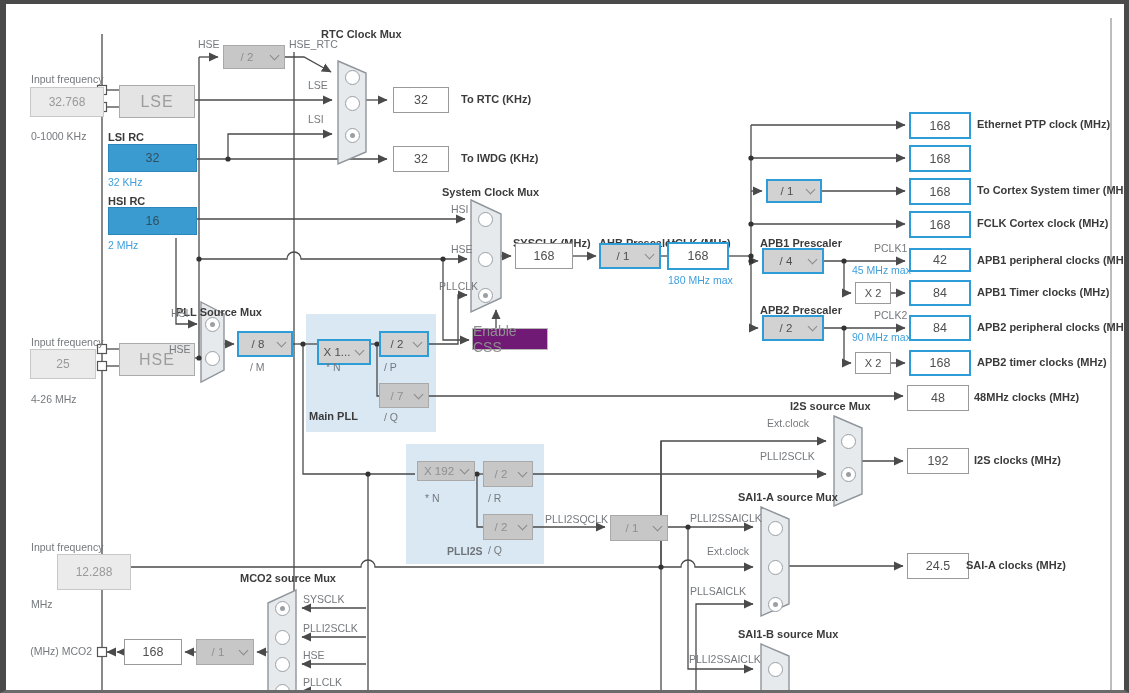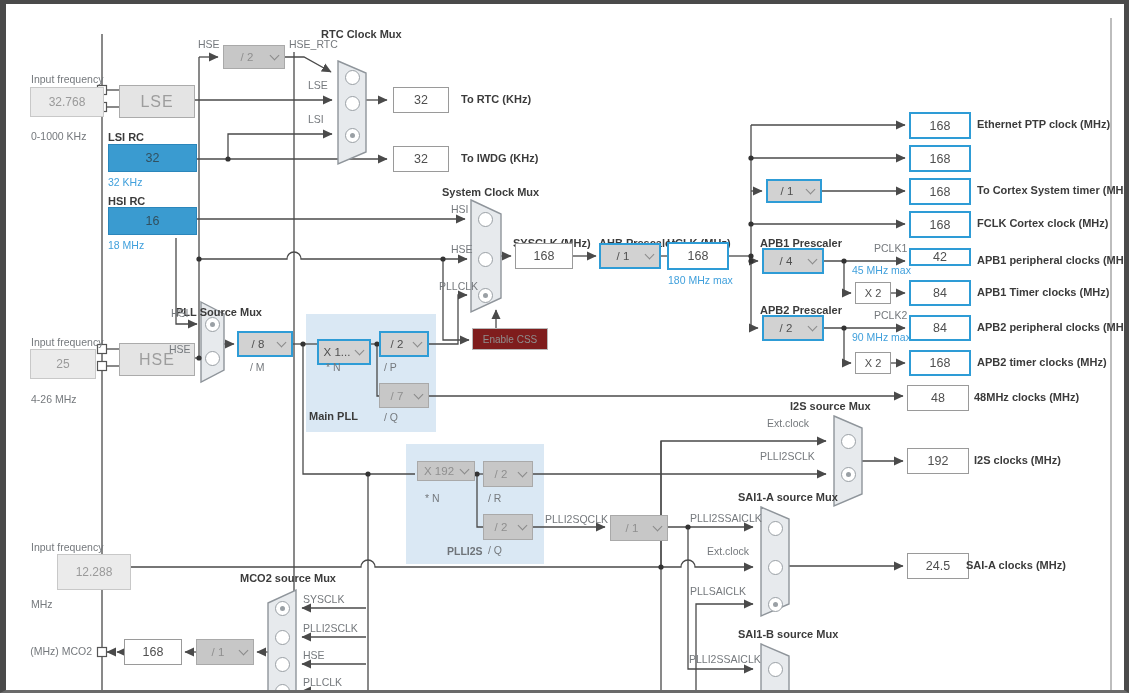--- a/index.html
+++ b/index.html
@@ -19,21 +19,21 @@
   .dd.dis{background:#C7C7C7;border:1px solid #A9A9A9;color:#8f8f8f;}
   .chev{position:absolute;right:6px;top:50%;width:6px;height:6px;margin-top:-5px;
         border-right:1.6px solid #8a8a8a;border-bottom:1.6px solid #8a8a8a;transform:rotate(45deg);}
   .bigblock{background:#E4E4E4;border:1px solid #ABABAB;color:#9d9d9d;font-size:16px;letter-spacing:1px;
             display:flex;align-items:center;justify-content:center;z-index:3;}
   .bluebox{background:#3A9BD0;border:1px solid #2b86bb;color:#31505f;font-size:12.5px;
            display:flex;align-items:center;justify-content:center;z-index:3;}
   .inbox{background:#EBEBEB;border:1px solid #C8C8C8;color:#9a9a9a;font-size:12px;
          display:flex;align-items:center;justify-content:center;z-index:3;}
   .panel{background:#DAE8F4;z-index:0;}
-  .btn{background:#7f1d1d;border:1px solid #b8b8b8;color:#8f8f8f;font-size:10px;
+  .btn{background:#701a75;border:1px solid #b8b8b8;color:#8f8f8f;font-size:14px;
        display:flex;align-items:center;justify-content:center;z-index:3;}
   .radio{width:13px;height:13px;border:1.5px solid #9aa0a5;border-radius:50%;background:#fff;z-index:4;}
   .radio.sel{position:absolute;}
   .radio.sel::after{content:"";position:absolute;left:50%;top:50%;width:5px;height:5px;margin:-2.5px 0 0 -2.5px;
                     border-radius:50%;background:#9aa0a5;}
   .radio{position:absolute;}
   svg.wires{position:absolute;left:0;top:0;z-index:1;}
   .twoline div{line-height:13.5px;}
 </style>
 </head>
@@ -174,21 +174,21 @@
   <div class="abs inbox" style="left:24px;top:83px;width:74px;height:30px;">32.768</div>
   <div class="abs lbl" style="left:25px;top:126px;">0-1000 KHz</div>
   <div class="abs bigblock" style="left:113px;top:81px;width:76px;height:33px;">LSE</div>
 
   <div class="abs blbl" style="left:102px;top:127px;">LSI RC</div>
   <div class="abs bluebox" style="left:102px;top:140px;width:89px;height:28px;">32</div>
   <div class="abs bluetxt" style="left:102px;top:172px;">32 KHz</div>
 
   <div class="abs blbl" style="left:102px;top:191px;">HSI RC</div>
   <div class="abs bluebox" style="left:102px;top:203px;width:89px;height:28px;">16</div>
-  <div class="abs bluetxt" style="left:102px;top:235px;">18 MHz</div>
+  <div class="abs bluetxt" style="left:102px;top:235px;">2 MHz</div>
 
   <div class="abs lbl" style="left:25px;top:332px;">Input frequency</div>
   <div class="abs inbox" style="left:24px;top:345px;width:66px;height:30px;">25</div>
   <div class="abs lbl" style="left:25px;top:389px;">4-26 MHz</div>
   <div class="abs bigblock" style="left:113px;top:339px;width:76px;height:33px;">HSE</div>
 
   <div class="abs lbl" style="left:25px;top:537px;">Input frequency</div>
   <div class="abs inbox" style="left:41px;top:550px;width:74px;height:36px;margin-left:10px;">12.288</div>
   <div class="abs lbl" style="left:25px;top:594px;">MHz</div>
 
@@ -240,21 +240,21 @@
   <div class="abs valbox blue" style="left:903px;top:207px;width:62px;height:27px;">168</div>
   <div class="abs blbl" style="left:971px;top:213px;">FCLK Cortex clock (MHz)</div>
 
   <div class="abs blbl" style="left:754px;top:233px;">APB1 Prescaler</div>
   <div class="abs dd" style="left:756px;top:244px;width:62px;height:26px;">
     <span>/ 4</span>
       <i class="chev"></i>
   </div>
   <div class="abs lbl" style="left:868px;top:238px;">PCLK1</div>
   <div class="abs bluetxt" style="left:846px;top:260px;">45 MHz max</div>
-  <div class="abs valbox blue" style="left:903px;top:244px;width:62px;height:18px;">42</div>
+  <div class="abs valbox blue" style="left:903px;top:244px;width:62px;height:24px;">42</div>
   <div class="abs blbl" style="left:971px;top:250px;">APB1 peripheral clocks (MHz)</div>
   <div class="abs x2box" style="left:849px;top:278px;width:36px;height:22px;">X 2</div>
   <div class="abs valbox blue" style="left:903px;top:276px;width:62px;height:26px;">84</div>
   <div class="abs blbl" style="left:971px;top:282px;">APB1 Timer clocks (MHz)</div>
 
   <div class="abs blbl" style="left:754px;top:300px;">APB2 Prescaler</div>
   <div class="abs dd" style="left:756px;top:311px;width:62px;height:26px;">
     <span>/ 2</span>
       <i class="chev"></i>
   </div>

